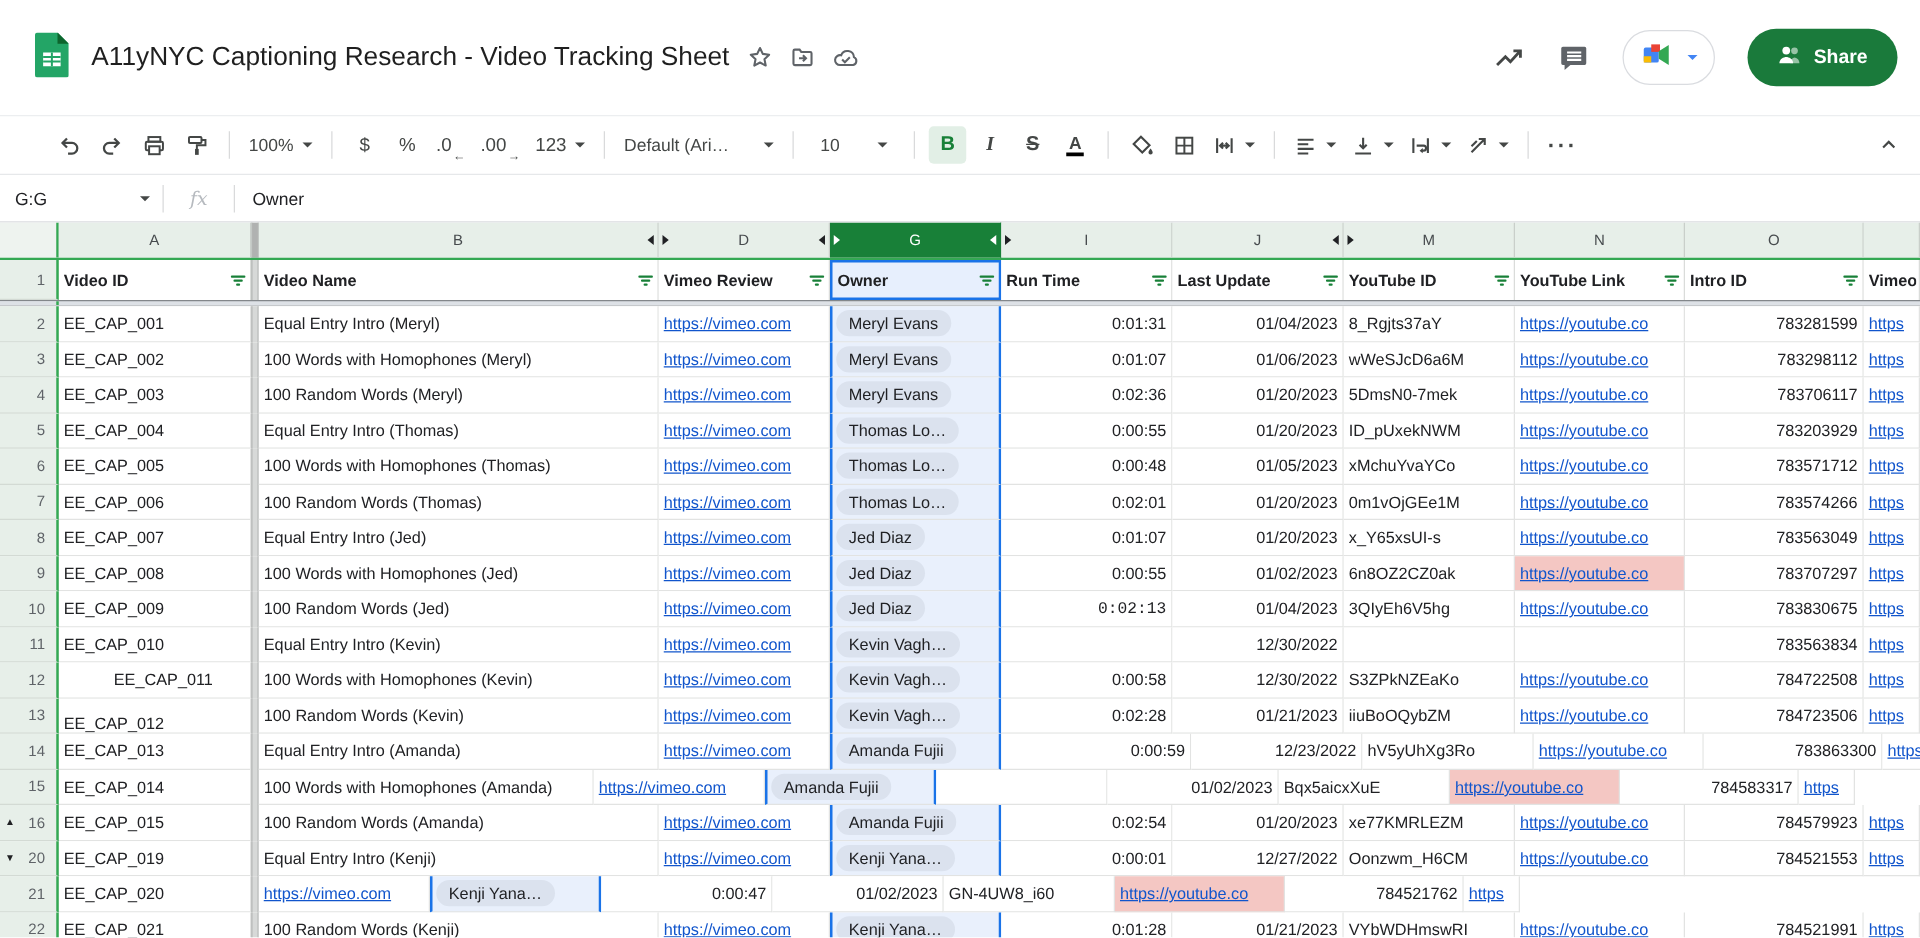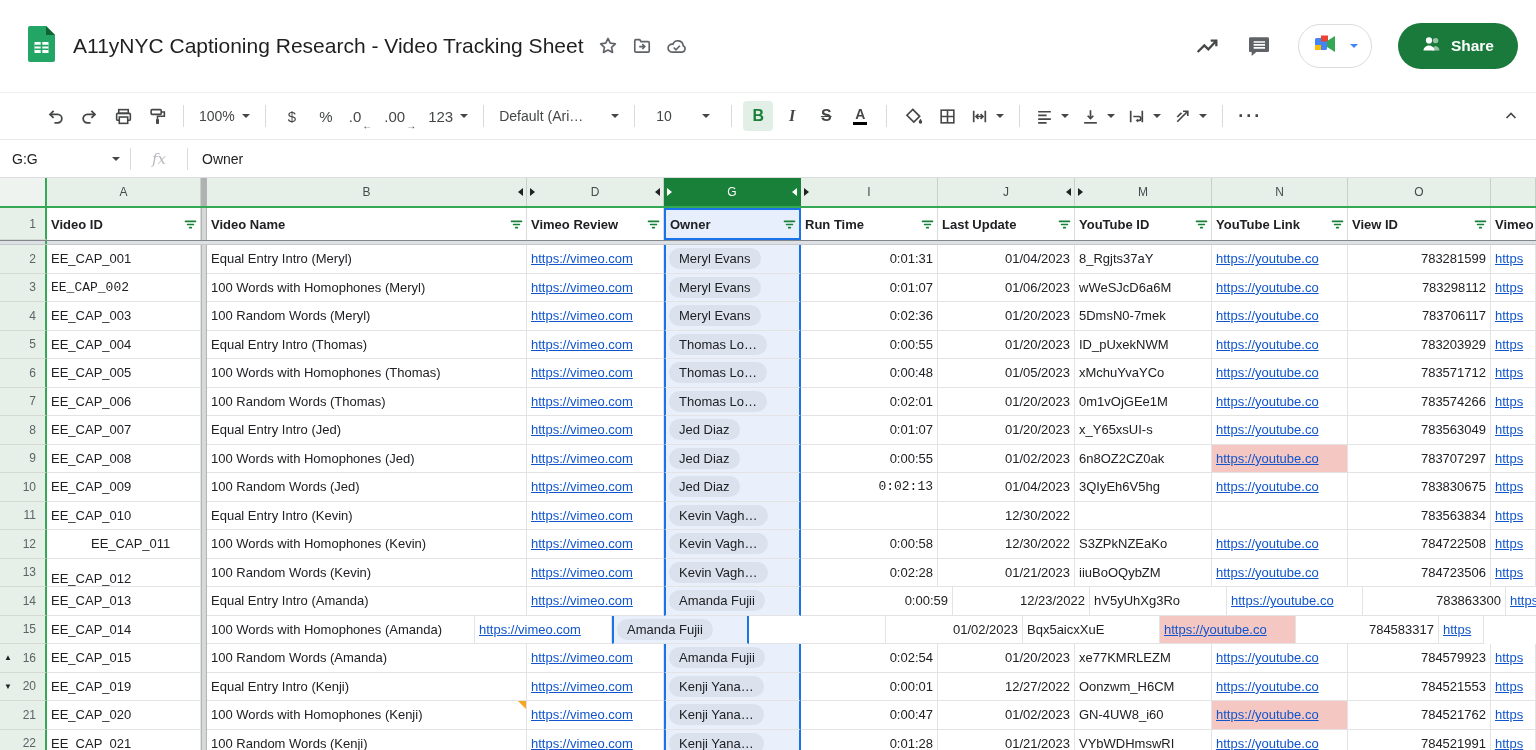--- a/index.html
+++ b/index.html
@@ -410,21 +410,21 @@
           <path d="M2.5 4.3h10M4.6 7.5h5.8M6.7 10.7h1.6" stroke="#188038" stroke-width="1.7" stroke-linecap="round" fill="none"></path>
         </svg>
       </div>
       <div class="hcell" style="width: 136px;">
         <span class="hlabel">YouTube Link</span>
         <svg width="15" height="15" viewBox="0 0 15 15">
           <path d="M2.5 4.3h10M4.6 7.5h5.8M6.7 10.7h1.6" stroke="#188038" stroke-width="1.7" stroke-linecap="round" fill="none"></path>
         </svg>
       </div>
       <div class="hcell" style="width: 143px;">
-        <span class="hlabel">View ID</span>
+        <span class="hlabel">Intro ID</span>
         <svg width="15" height="15" viewBox="0 0 15 15">
           <path d="M2.5 4.3h10M4.6 7.5h5.8M6.7 10.7h1.6" stroke="#188038" stroke-width="1.7" stroke-linecap="round" fill="none"></path>
         </svg>
       </div>
       <div class="hcell" style="width: 45px;">
         <span class="hlabel">Vimeo Link</span>
       </div>
     </div>
     <div class="grid-row band">
       <div class="band-gutter"></div>
@@ -462,21 +462,21 @@
         <span>783281599</span>
       </div>
       <div class="cell" style="width: 45px;">
         <a>https</a>
       </div>
     </div>
     <div class="grid-row drow">
       <div class="rowh">
         <span>3</span>
       </div>
-      <div class="cell" style="width: 154px; font-family: Liberation Mono, monospace;">
+      <div class="cell" style="width: 154px;">
         <span>EE_CAP_002</span>
       </div>
       <div class="divv"></div>
       <div class="cell" style="width: 320px;">
         <span>100 Words with Homophones (Meryl)</span>
       </div>
       <div class="cell" style="width: 137px;">
         <a>https://vimeo.com</a>
       </div>
       <div class="cell g-cell" style="width: 137px;">
@@ -1000,24 +1000,20 @@
       </div>
     </div>
     <div class="grid-row drow">
       <div class="rowh">
         <span>21</span>
       </div>
       <div class="cell" style="width: 154px;">
         <span>EE_CAP_020</span>
       </div>
       <div class="divv"></div>
-      <div class="cell cellwrap" style="width: 320px;">
-        <span>100 Words with Homophones (Kenji)</span>
-        <span class="note-tri"></span>
-      </div>
       <div class="cell" style="width: 137px;">
         <a>https://vimeo.com</a>
       </div>
       <div class="cell g-cell" style="width: 137px;">
         <span class="chip">Kenji Yana…</span>
       </div>
       <div class="cell right" style="width: 137px;">
         <span>0:00:47</span>
       </div>
       <div class="cell right" style="width: 137px;">

